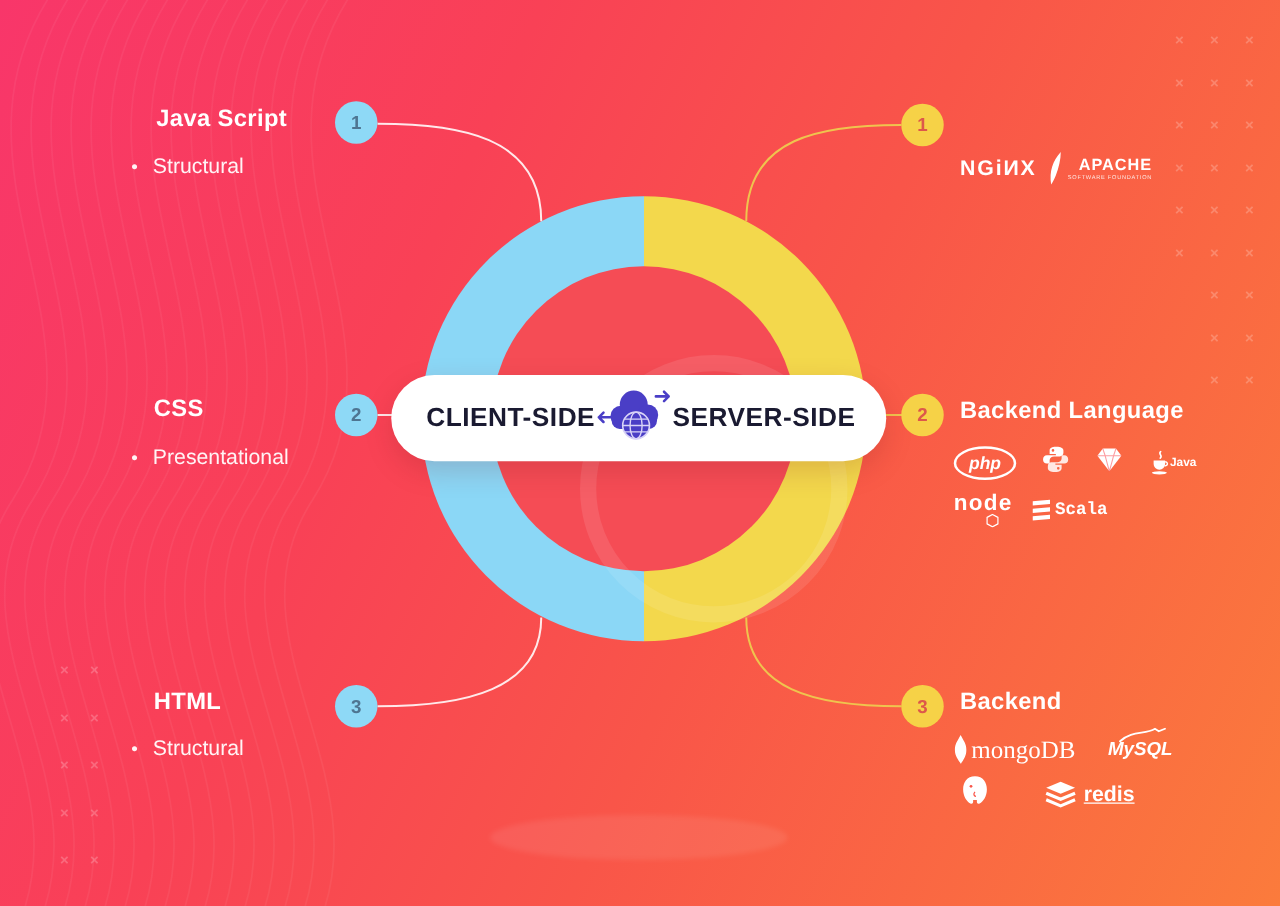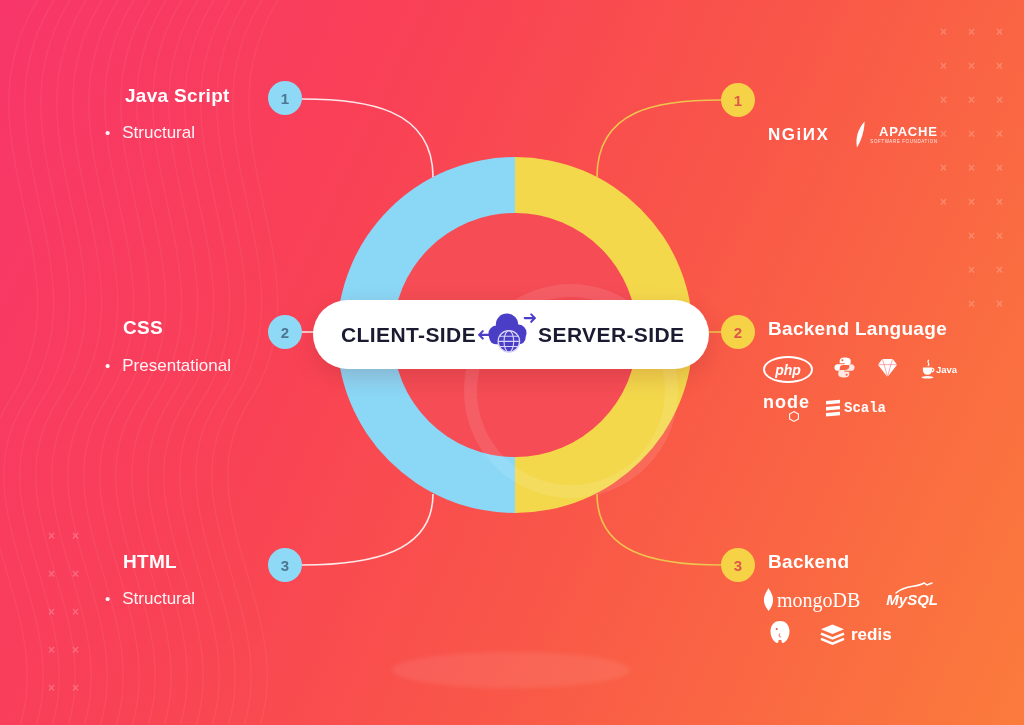--- a/index.html
+++ b/index.html
@@ -150,21 +150,21 @@
   <div class="item-sub" style="left:105px;top:589px;">
     <span class="bullet">•</span><span>Structural</span>
   </div>
   <div class="num blue" style="left:268px;top:548px;">
       <span>3</span>
     </div>
 
   <div class="num yellow" style="left:721px;top:83px;">
       <span>1</span>
     </div>
-  <div class="logo-row" style="left:768px;top:121px;gap:24px;">
+  <div class="logo-row" style="left:768px;top:121px;gap:8px;">
     <span class="nginx-text">NGiИX</span>
     <span class="apache">
       <svg width="13" height="28" viewBox="0 0 14 30">
         <path d="M12.5 0.5 C 5.5 8.5, 2.5 17, 4.2 28.5 C 5.5 26.5, 7 24, 8.3 20.5 C 10.8 14, 12.5 7, 12.5 0.5z" fill="#fff"></path>
       </svg>
       <span class="apache-txt">
         <span class="apache-name">APACHE</span>
         <span class="apache-sub">SOFTWARE FOUNDATION</span>
       </span>
     </span>
@@ -228,21 +228,21 @@
       </svg>
       <span class="mongo-name">mongoDB</span>
     </span>
     <span class="mysql">
       <svg width="40" height="12" viewBox="0 0 40 12" style="position:absolute;left:8px;top:-9px;">
         <path d="M2 11 C 12 2, 22 6, 30 1 L 33 3 L 38 1" stroke="#fff" stroke-width="1.5" fill="none" stroke-linecap="round"></path>
       </svg>
       <span class="mysql-name">MySQL</span>
     </span>
   </div>
-  <div class="logo-row" style="left:768px;top:620px;gap:28px;">
+  <div class="logo-row" style="left:768px;top:620px;gap:44px;text-decoration:underline;">
     <span>
       <svg width="24" height="26" viewBox="0 0 24 26">
         <path d="M12 1 C 5.5 1, 2.5 6, 2.5 11.5 c0 5.5 3 9.8 5.8 11.2 1.4.7 2.2 -.3 2.2 -1.4v-1.4 c.5.1 1 .1 1.5.1s1 0 1.5 -.1v1.4c0 1.1.8 2.1 2.2 1.4 2.8 -1.4 5.8 -5.7 5.8 -11.2 C21.5 6 18.5 1 12 1z" fill="#fff"></path>
         <circle cx="8.8" cy="9" r="1.1" fill="#f95549"></circle>
         <path d="M12 13.5 c-1.5 1.5 -1 3.5 .8 3.5" stroke="#f95549" stroke-width="1" fill="none"></path>
       </svg>
     </span>
     <span class="redis">
       <svg width="25" height="24" viewBox="0 0 26 24">
         <polygon points="13,1 25,6 13,11 1,6" fill="#fff"></polygon>

